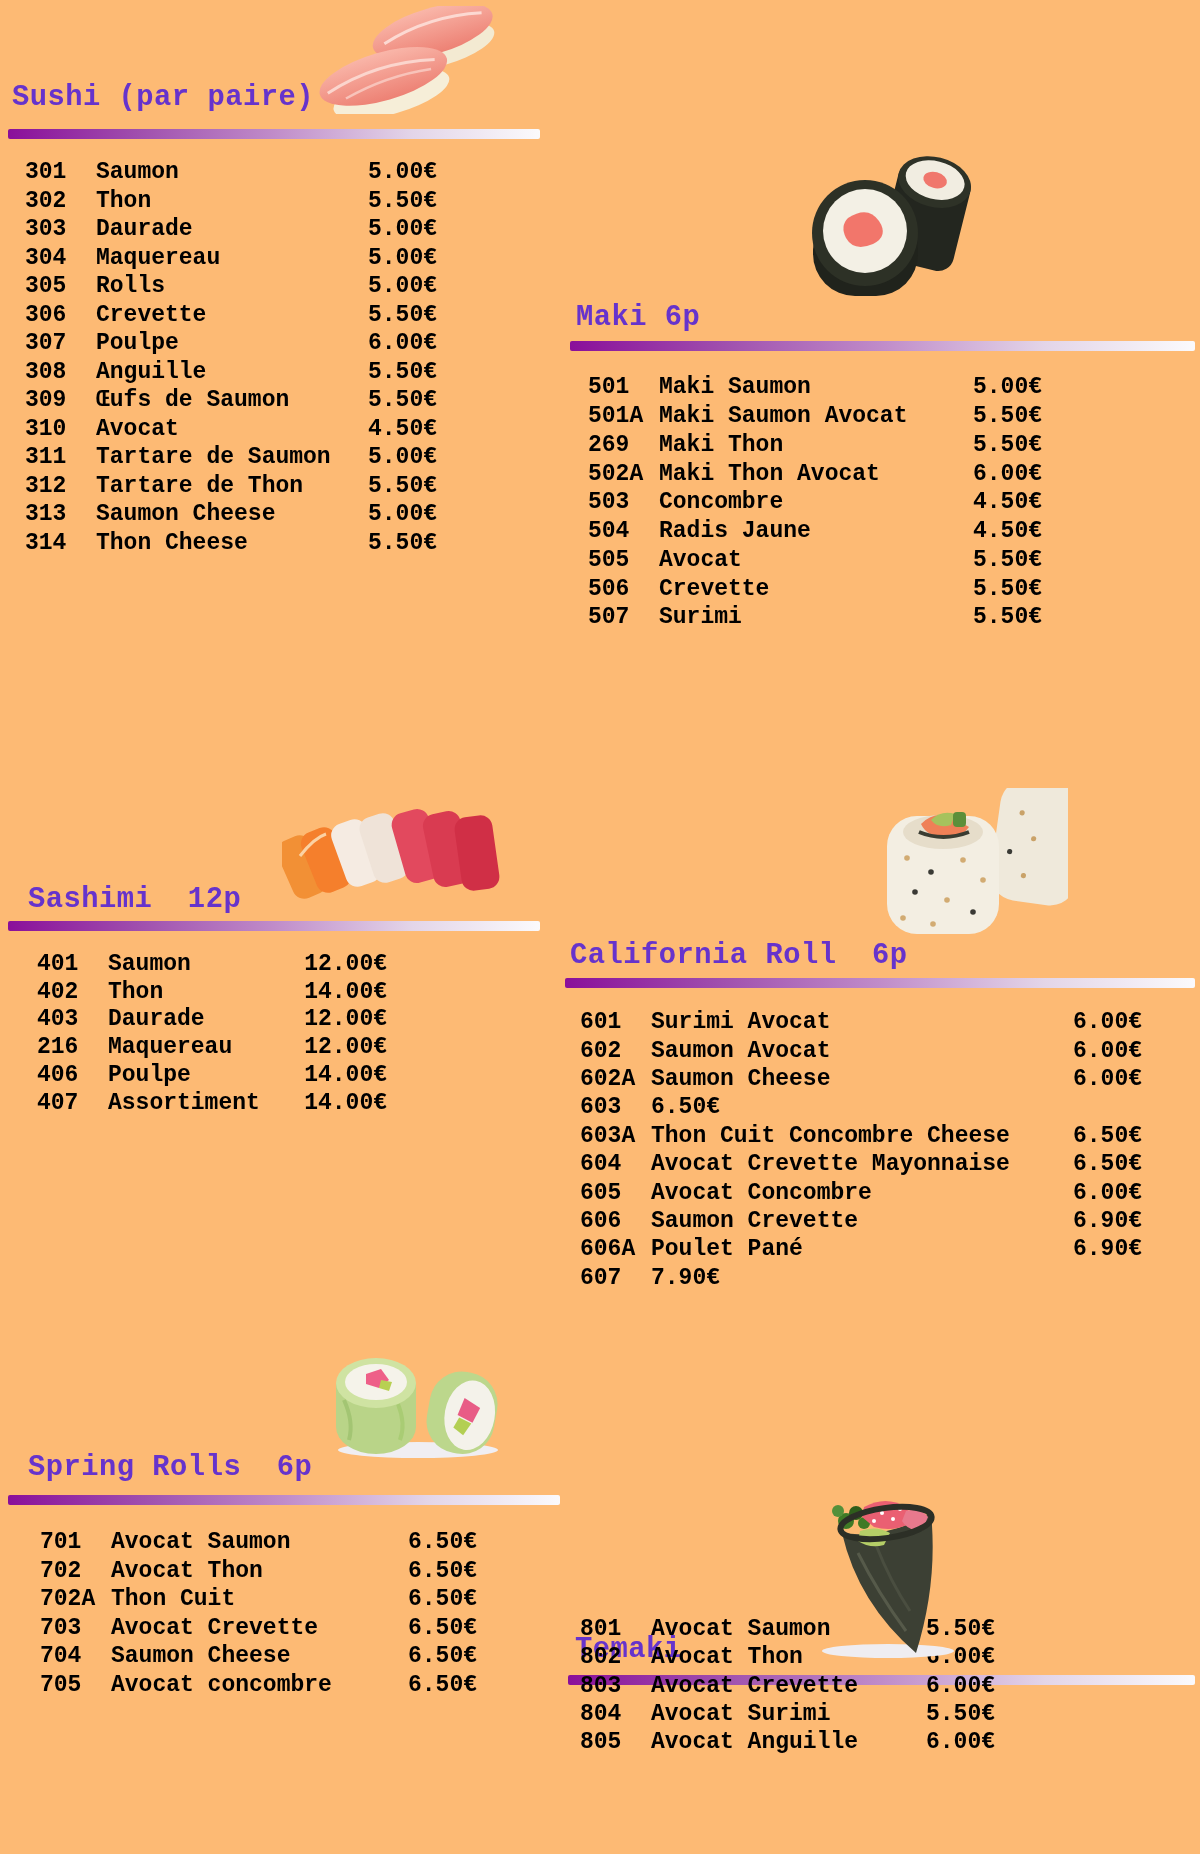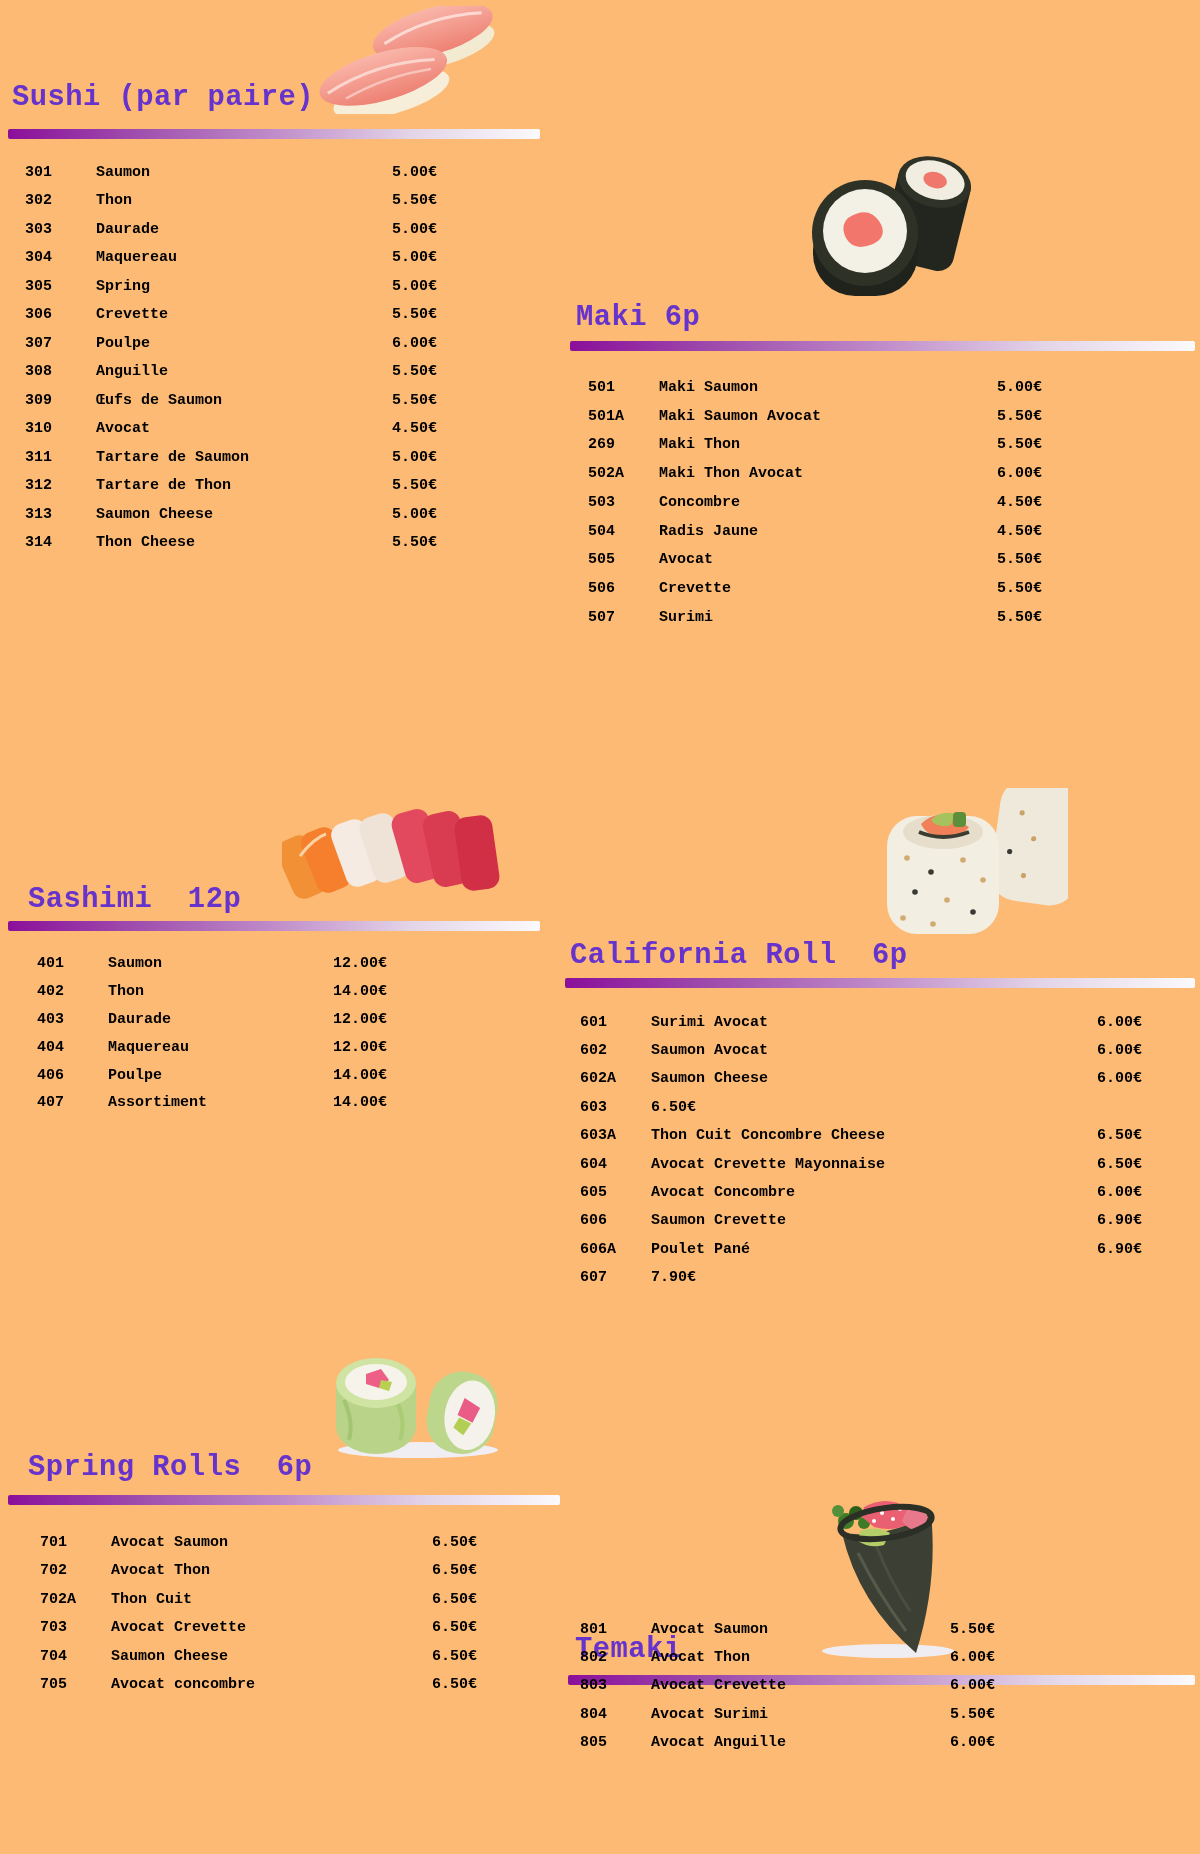--- a/index.html
+++ b/index.html
@@ -9,21 +9,21 @@
   .hd{position:absolute;font-weight:800;font-size:30px;line-height:34px;
       color:var(--accent,#6633cc);letter-spacing:.5px;white-space:pre;margin:0;
       transform:scaleX(.96);transform-origin:left center;}
   
   .bar{position:absolute;height:10px;border-radius:2px;
        background:linear-gradient(to right,var(--bar-start,#8a0f9a) 0%,#a050ae 25%,
                   #c08cc9 50%,#e3d5e8 76%,#fbfafc 100%);}
   
   .items{position:absolute;}
   .row{display:flex;align-items:center;height:var(--rh,28.5px);
-       font-weight:700;font-size:15px;color:#000;}
+       font-weight:700;font-size:23px;color:#000;}
   .row .num{width:71px;flex-shrink:0;}
   .row .nm{flex:1;white-space:pre;}
   .row .pr{flex-shrink:0;text-align:left;white-space:pre;}
   .ph{position:absolute;}
   
   #t-sushi{left:12px;top:80px;}      #b-sushi{left:8px;top:129px;width:532px;}
   #i-sushi{left:25px;top:158px;width:412px;--rh:28.5px;}
   #p-nigiri{left:318px;top:6px;width:195px;height:108px;}
 
   #t-maki{left:576px;top:300px;}     #b-maki{left:570px;top:341px;width:625px;}
@@ -75,21 +75,21 @@
         </div>
 
         <div class="row">
           <span class="num">304</span>
           <span class="nm">Maquereau</span>
           <span class="pr">5.00€</span>
         </div>
 
         <div class="row">
           <span class="num">305</span>
-          <span class="nm">Spring</span>
+          <span class="nm">Rolls</span>
           <span class="pr">5.00€</span>
         </div>
 
         <div class="row">
           <span class="num">306</span>
           <span class="nm">Crevette</span>
           <span class="pr">5.50€</span>
         </div>
 
         <div class="row">
@@ -253,21 +253,21 @@
           <span class="pr">14.00€</span>
         </div>
 
         <div class="row">
           <span class="num">403</span>
           <span class="nm">Daurade</span>
           <span class="pr">12.00€</span>
         </div>
 
         <div class="row">
-          <span class="num">404</span>
+          <span class="num">216</span>
           <span class="nm">Maquereau</span>
           <span class="pr">12.00€</span>
         </div>
 
         <div class="row">
           <span class="num">406</span>
           <span class="nm">Poulpe</span>
           <span class="pr">14.00€</span>
         </div>
 

